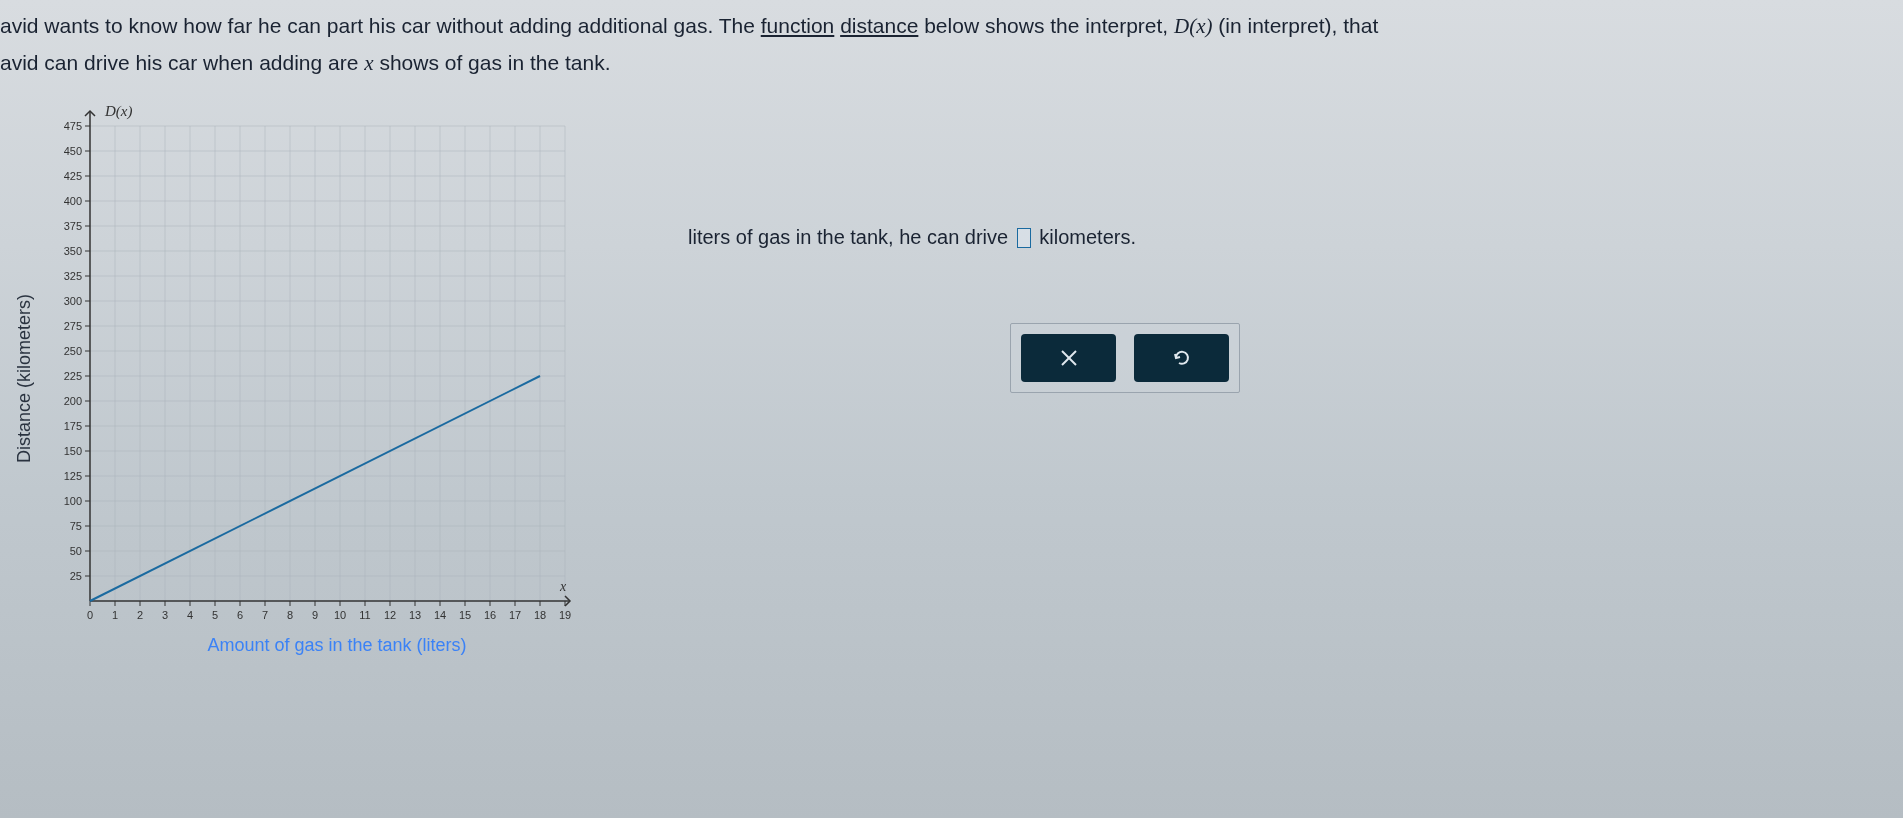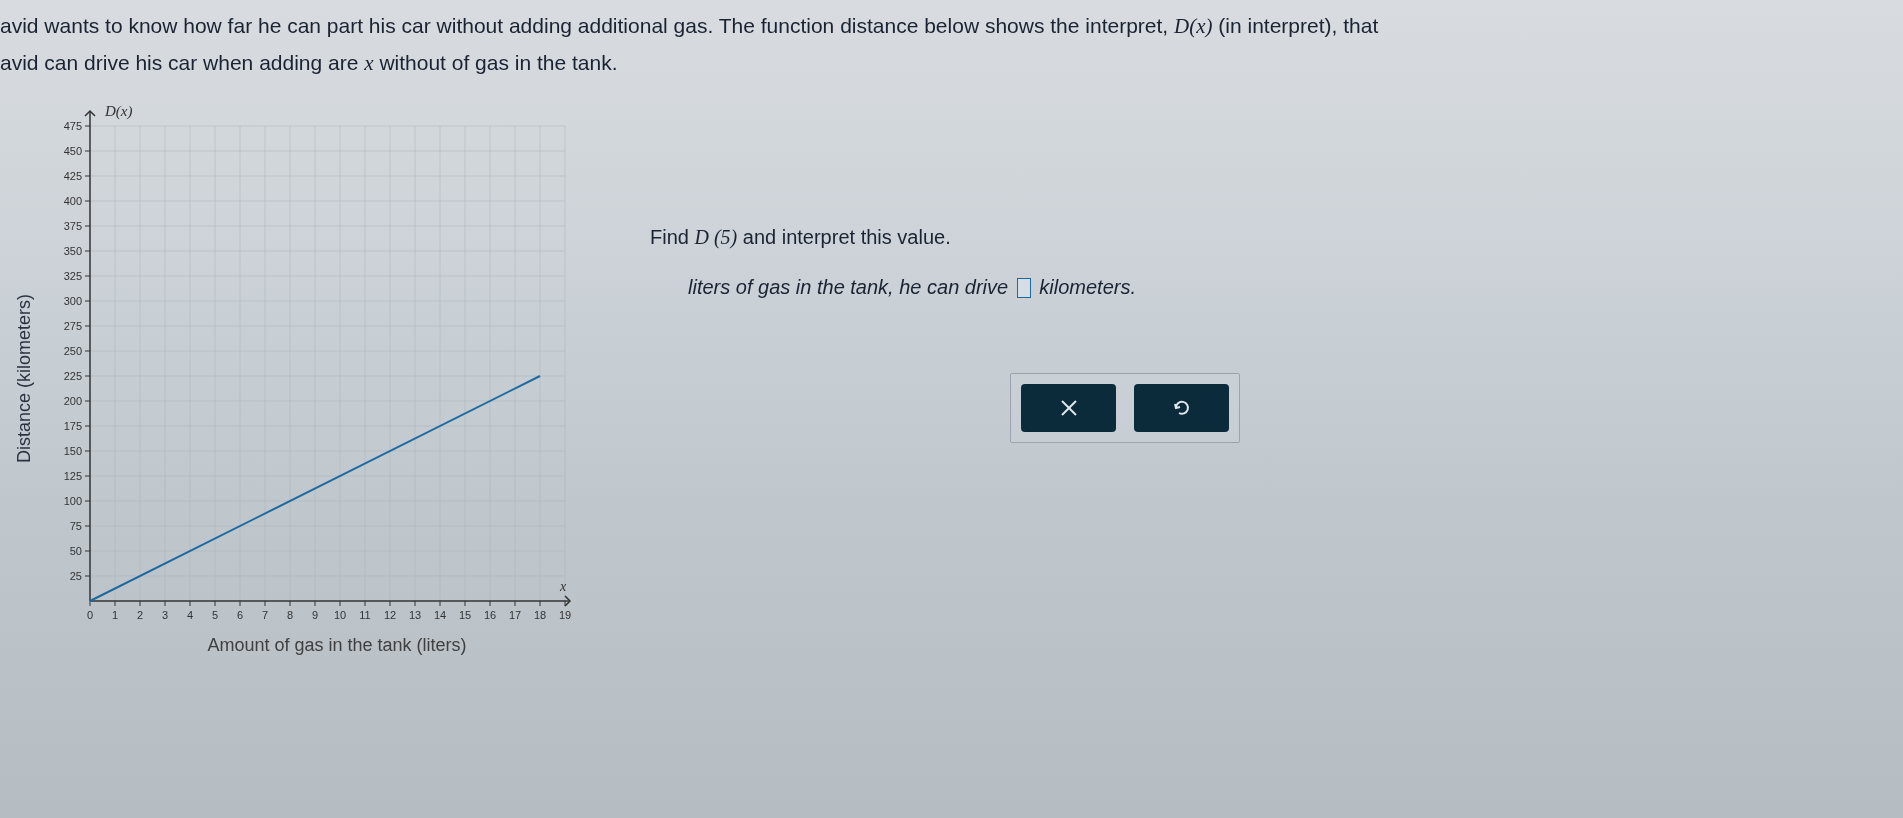--- a/index.html
+++ b/index.html
@@ -12,20 +12,21 @@
       padding: 0;
       color: #1a2332;
     }
     .problem-text {
       font-size: 21px;
       color: #1a2332;
       padding: 8px 10px 20px 0;
       line-height: 1.7;
     }
     .problem-text .funclink {
+      text-decoration: underline;
     }
     .math {
       font-family: 'Times New Roman', serif;
       font-style: italic;
     }
     .content-area {
       display: flex;
       align-items: flex-start;
       padding-left: 10px;
     }
@@ -50,38 +51,37 @@
     .chart-and-xlabel {
       display: flex;
       flex-direction: column;
       align-items: center;
     }
     svg.chart {
       display: block;
     }
     .xlabel {
       font-size: 18px;
-      color: #404040;
+      color: #3b82f6;
       margin-top: 4px;
       margin-left: 44px;
     }
     .questions {
       padding-left: 60px;
       padding-top: 120px;
       flex: 1;
     }
     .q-line {
       font-size: 20px;
       color: #1a2332;
       margin-bottom: 18px;
       line-height: 1.6;
     }
     .q-line-indent {
       padding-left: 38px;
-      font-style: italic;
     }
     .input-box {
       display: inline-block;
       width: 16px;
       height: 22px;
       border: 1px solid #1a6aa0;
       background: rgba(230,240,250,0.4);
       vertical-align: -4px;
       margin: 0 3px;
     }
@@ -114,21 +114,21 @@
       cursor: pointer;
     }
     .action-btn svg { stroke: #e0e8ee; }
   </style>
 </head>
 <body>
 
 <div class="problem-text">
   <span>avid wants to know how far he can part his car without adding additional gas. The </span><span class="funclink">function</span><span> </span><span class="funclink">distance</span><span> below shows the interpret, </span><span class="math">D(x)</span><span> (in interpret), that</span>
   <br>
-  <span>avid can drive his car when adding are </span><span class="math">x</span><span> without of gas in the tank.</span>
+  <span>avid can drive his car when adding are </span><span class="math">x</span><span> shows of gas in the tank.</span>
 </div>
 
 <div class="content-area">
   <div class="chart-wrapper">
     <div class="ylabel-container">
       <div class="ylabel">Distance (kilometers)</div>
     </div>
     <div class="chart-and-xlabel">
       <svg class="chart" width="550" height="530" viewBox="0 0 550 530">
 
@@ -265,23 +265,20 @@
             <text x="42" y="29" text-anchor="end" font-size="11" fill="#333">475</text>
           </g>
 
         <line id="data-line" stroke="#1a6aa0" stroke-width="2" x1="50" y1="500" x2="500" y2="275"></line>
       </svg>
       <div class="xlabel">Amount of gas in the tank (liters)</div>
     </div>
   </div>
 
   <div class="questions">
-    <div class="q-line">
-      <span>Find </span><span class="math">D (5)</span><span> and interpret this value.</span>
-    </div>
     <div class="q-line q-line-indent">
       <span>liters of gas in the tank, he can drive </span><span class="input-box sm"></span><span> kilometers.</span>
     </div>
 
     <div class="button-bar">
       <button class="action-btn">
         <svg width="18" height="18" viewBox="0 0 18 18">
             <line x1="2" y1="2" x2="16" y2="16" stroke-width="2"></line>
             <line x1="16" y1="2" x2="2" y2="16" stroke-width="2"></line>
           </svg>

